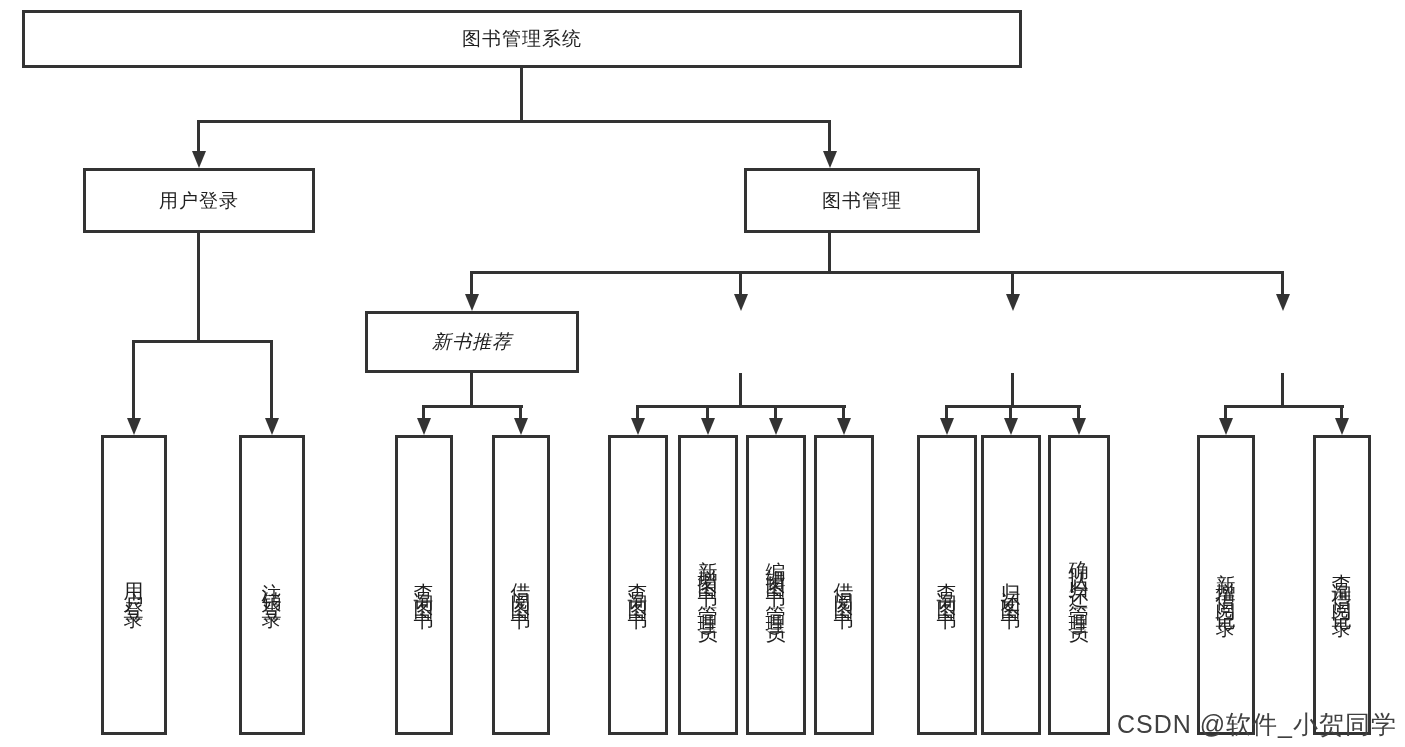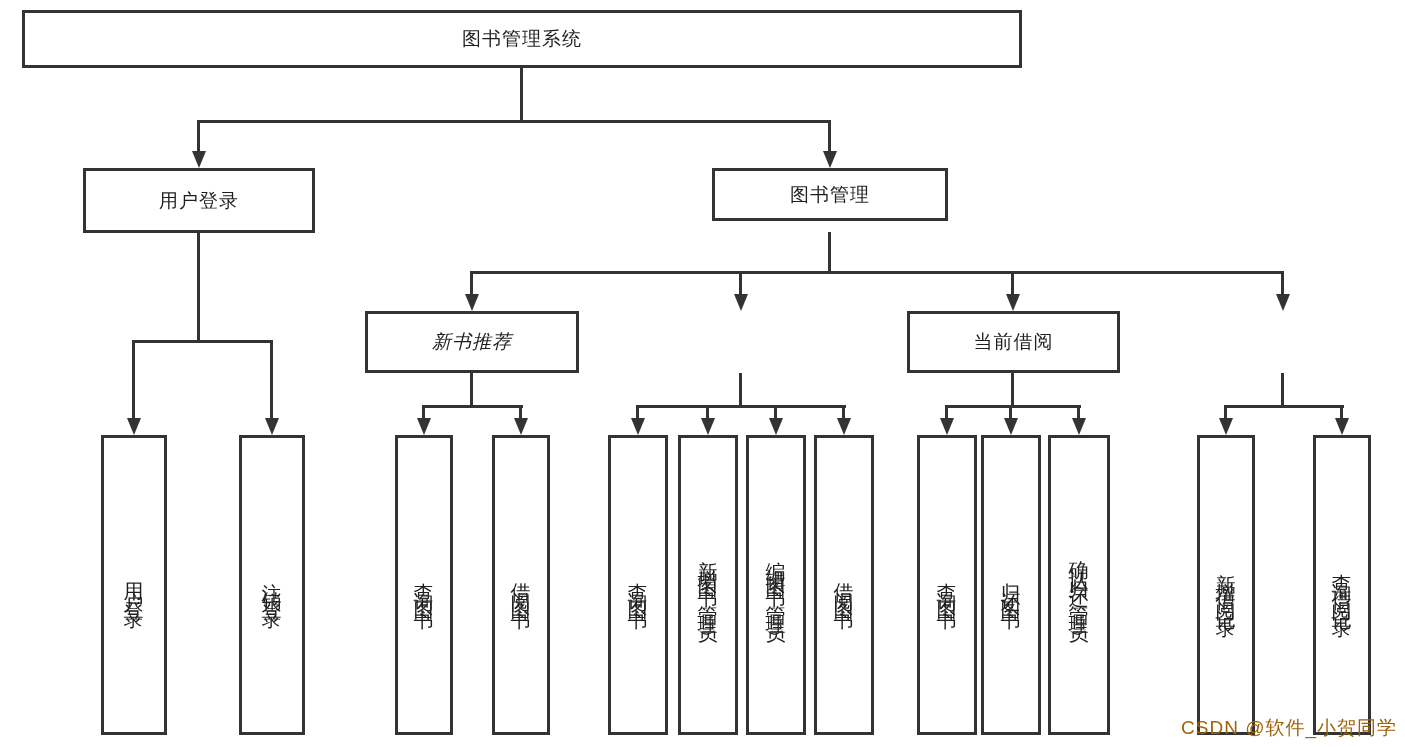--- a/index.html
+++ b/index.html
@@ -22,21 +22,21 @@
   }
   .vline, .hline { position:absolute; background:#333333; }
   .arrow {
     position:absolute; width:0; height:0;
     border-left:7px solid transparent;
     border-right:7px solid transparent;
     border-top:17px solid #333333;
   }
   .watermark {
     position:absolute; right:8px; bottom:6px;
-    font-size:19px; color:#a16207; letter-spacing:1px;
+    font-size:25px; color:#404040; letter-spacing:1px;
     z-index:5; white-space:nowrap;
   }
 </style>
 </head>
 <body>
 
 <div class="canvas">
 
   <div class="box" style="left:22px; top:10px; width:1000px; height:58px;">
     <span>图书管理系统</span>
@@ -45,21 +45,21 @@
   <div class="vline" style="left:520px; top:68px; width:3px; height:55px;"></div>
   <div class="hline" style="left:197px; top:120px; width:634px; height:3px;"></div>
   <div class="vline" style="left:197px; top:120px; width:3px; height:33px;"></div>
   <div class="vline" style="left:828px; top:120px; width:3px; height:33px;"></div>
   <div class="arrow" style="left:192px; top:151px;"></div>
   <div class="arrow" style="left:823px; top:151px;"></div>
 
   <div class="box" style="left:83px; top:168px; width:232px; height:65px;">
     <span>用户登录</span>
   </div>
-  <div class="box" style="left:712px; top:168px; width:236px; height:53px;">
+  <div class="box" style="left:744px; top:168px; width:236px; height:65px;">
     <span>图书管理</span>
   </div>
 
   <div class="vline" style="left:197px; top:233px; width:3px; height:110px;"></div>
   <div class="hline" style="left:132px; top:340px; width:141px; height:3px;"></div>
   <div class="vline" style="left:132px; top:340px; width:3px; height:78px;"></div>
   <div class="vline" style="left:270px; top:340px; width:3px; height:78px;"></div>
   <div class="arrow" style="left:127px; top:418px;"></div>
   <div class="arrow" style="left:265px; top:418px;"></div>
 
@@ -69,23 +69,20 @@
   <div class="vline" style="left:739px; top:271px; width:3px; height:24px;"></div>
   <div class="vline" style="left:1011px; top:271px; width:3px; height:24px;"></div>
   <div class="vline" style="left:1281px; top:271px; width:3px; height:24px;"></div>
   <div class="arrow" style="left:465px; top:294px;"></div>
   <div class="arrow" style="left:734px; top:294px;"></div>
   <div class="arrow" style="left:1006px; top:294px;"></div>
   <div class="arrow" style="left:1276px; top:294px;"></div>
 
   <div class="box" style="left:365px; top:311px; width:214px; height:62px;font-style:italic;">
     <span>新书推荐</span>
-  </div>
-  <div class="box" style="left:907px; top:311px; width:213px; height:62px;">
-    <span>当前借阅</span>
   </div>
 
   <div class="vline" style="left:470px; top:373px; width:3px; height:33px;"></div>
   <div class="vline" style="left:739px; top:373px; width:3px; height:33px;"></div>
   <div class="vline" style="left:1011px; top:373px; width:3px; height:33px;"></div>
   <div class="vline" style="left:1281px; top:373px; width:3px; height:33px;"></div>
 
   <div class="hline" style="left:423px; top:405px; width:100px; height:3px;"></div>
   <div class="hline" style="left:637px; top:405px; width:209px; height:3px;"></div>
   <div class="hline" style="left:946px; top:405px; width:135px; height:3px;"></div>

